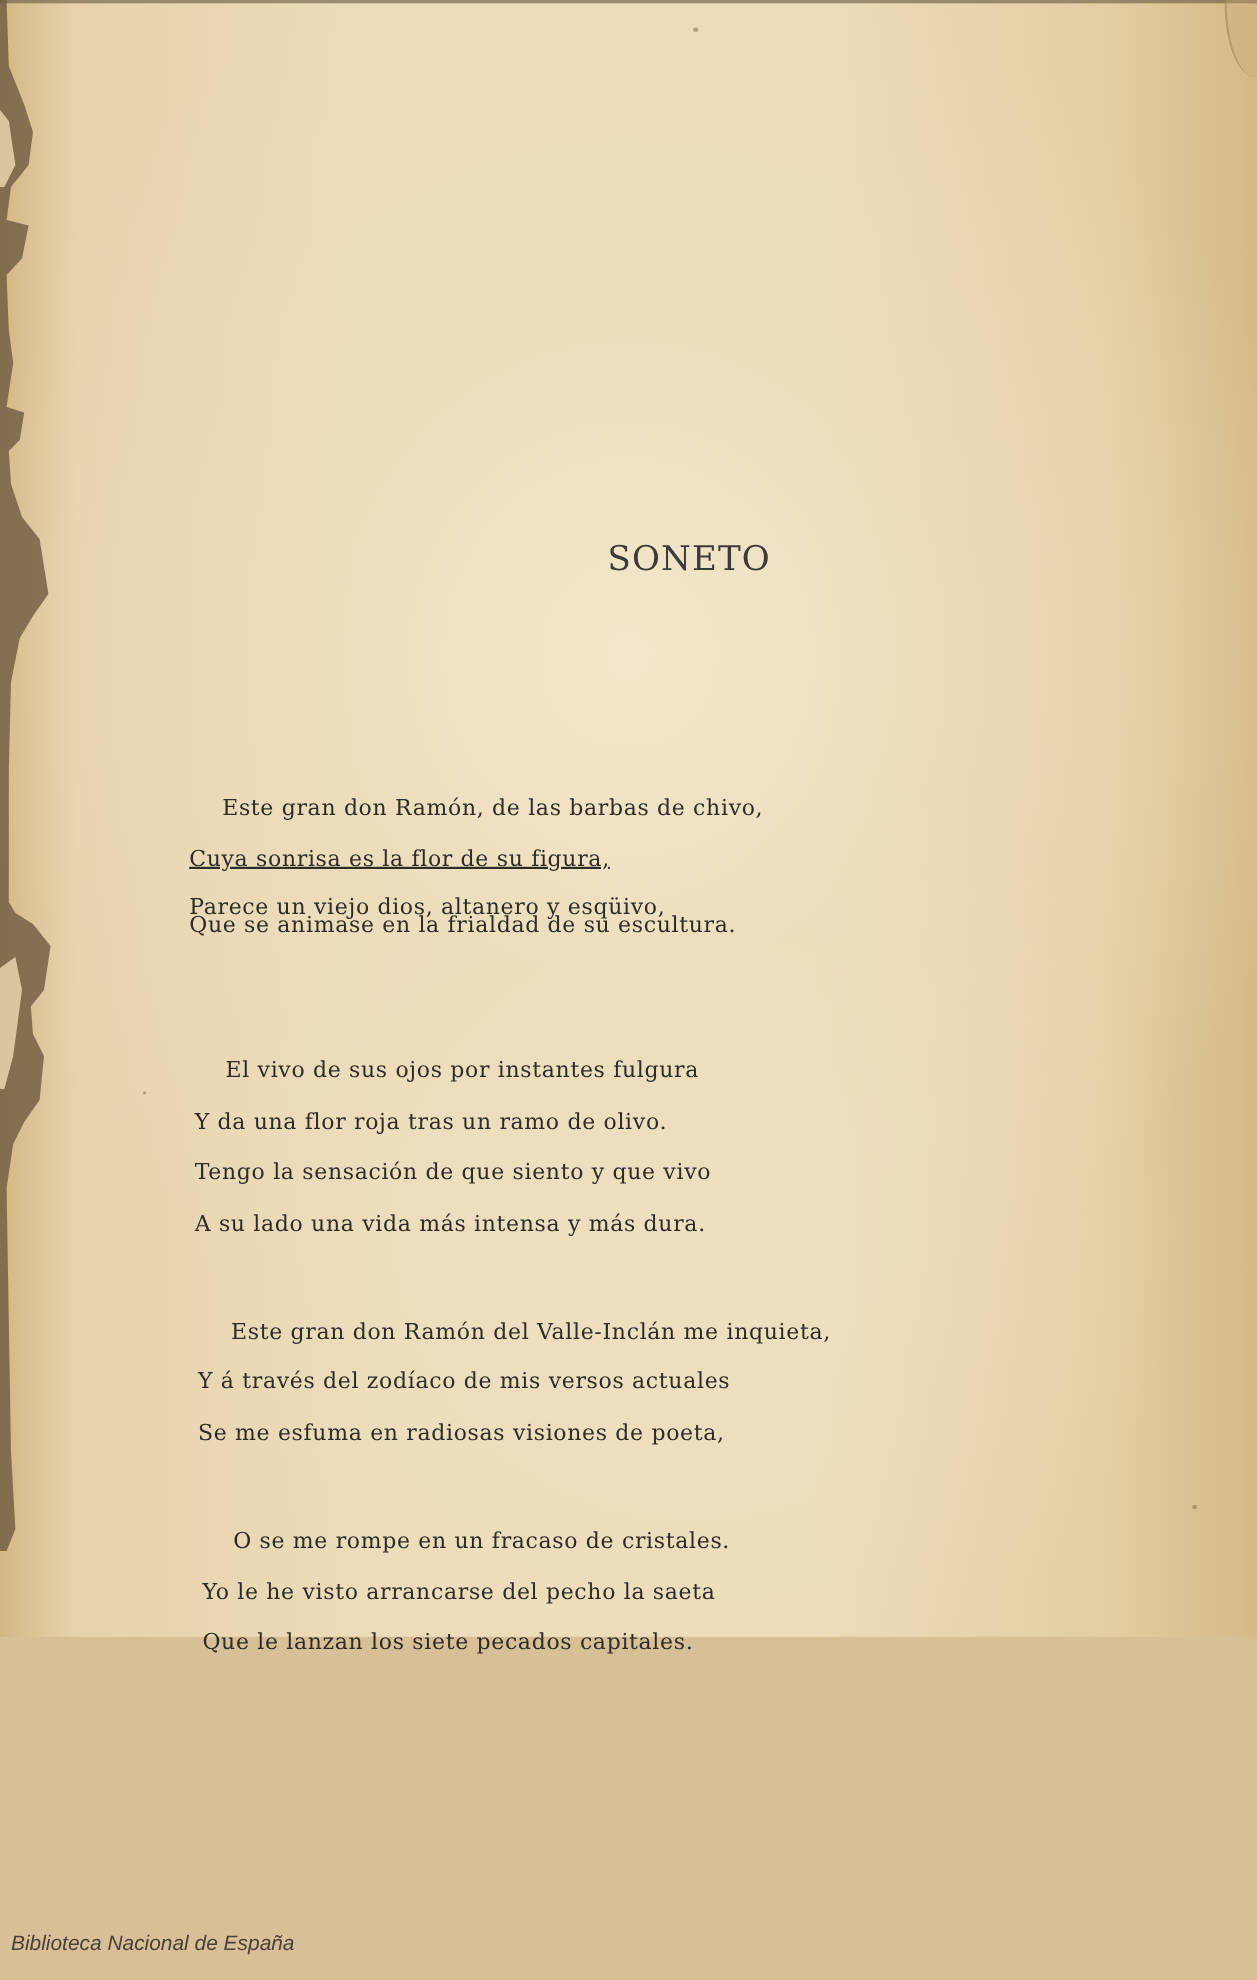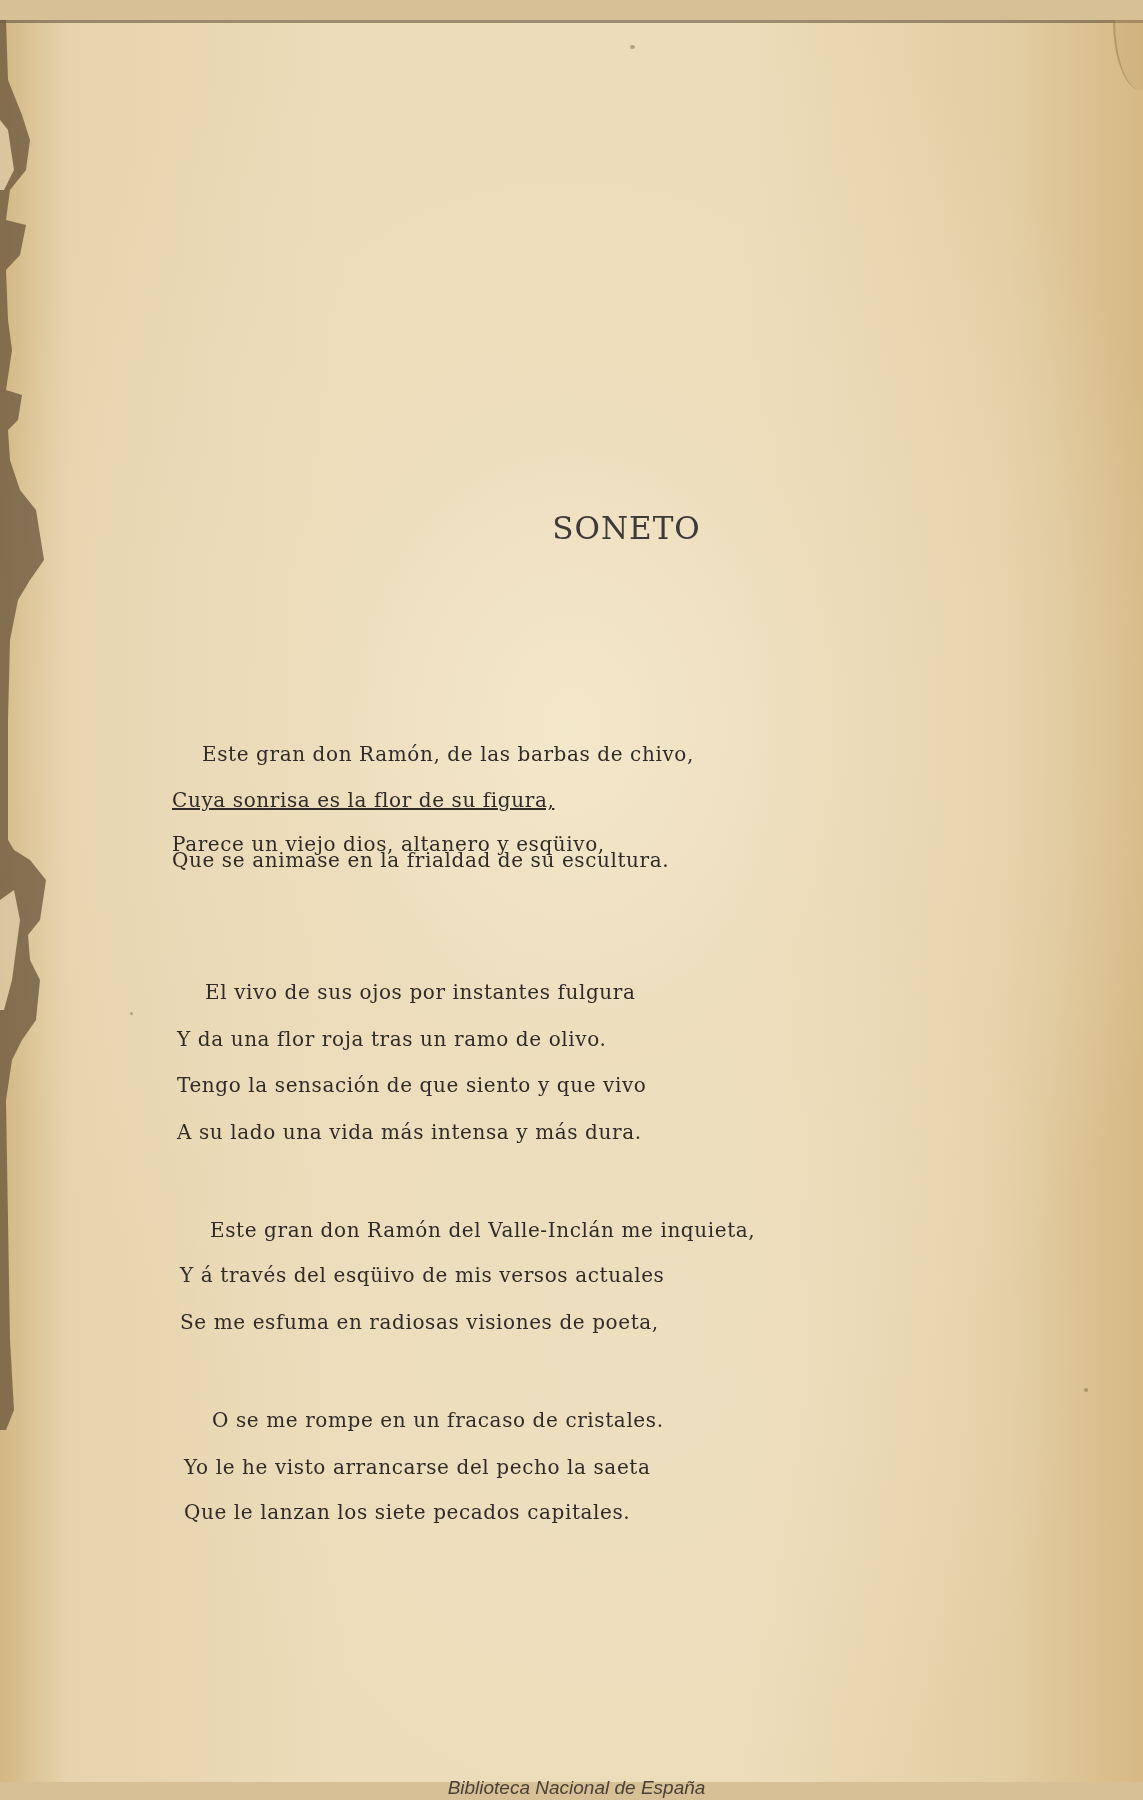--- a/index.html
+++ b/index.html
@@ -10,26 +10,25 @@
       width: 1143px;
       height: 1800px;
       position: relative;
       overflow: hidden;
       background: #d8c096;
     }
     .page {
       position: absolute;
       left: 0; top: 0;
       width: 1143px;
-      height: 1762px;
+      height: 1488px;
       background:
         radial-gradient(ellipse 55% 45% at 50% 40%, rgba(244,232,204,0.95) 0%, rgba(236,221,188,0.7) 45%, rgba(220,196,150,0) 100%),
         radial-gradient(ellipse 40% 30% at 55% 75%, rgba(238,224,194,0.8) 0%, rgba(225,205,164,0) 100%),
         linear-gradient(to right, #d3b783 0%, #e6d3ad 6%, #ecdcb9 30%, #ecdcb9 65%, #e3cea3 88%, #d6b985 100%);
-      margin-top: 20px;
     }
     .top-edge {
       position: absolute;
       left: 0; top: 0;
       width: 100%;
       height: 3px;
       background: #5a4a38;
       opacity: 0.55;
     }
     .right-corner {
@@ -73,21 +72,21 @@
       white-space: nowrap;
       font-family: "DejaVu Serif", serif;
       font-size: 20px;
       color: #2f2b29;
       letter-spacing: 0.6px;
     }
     .footer {
       position: absolute;
       left: 0; width: 100%;
       top: 1757px;
-      text-align: center;
+      text-align: left;
       padding-left: 10px;
       box-sizing: border-box;
       font-family: "Liberation Sans", sans-serif;
       font-style: italic;
       font-size: 19px;
       color: #4a4038;
     }
     .speck {
       position: absolute;
       border-radius: 50%;
@@ -121,21 +120,21 @@
 
   <div>
     <div class="line" style="left:205px;top:960px;">El vivo de sus ojos por instantes fulgura</div>
     <div class="line" style="left:177px;top:1007px;">Y da una flor roja tras un ramo de olivo.</div>
     <div class="line" style="left:177px;top:1053px;">Tengo la sensación de que siento y que vivo</div>
     <div class="line" style="left:177px;top:1100px;">A su lado una vida más intensa y más dura.</div>
   </div>
 
   <div>
     <div class="line" style="left:210px;top:1198px;">Este gran don Ramón del Valle-Inclán me inquieta,</div>
-    <div class="line" style="left:180px;top:1243px;">Y á través del esqüivo de mis versos actuales</div>
+    <div class="line" style="left:180px;top:1243px;">Y á través del zodíaco de mis versos actuales</div>
     <div class="line" style="left:180px;top:1290px;">Se me esfuma en radiosas visiones de poeta,</div>
   </div>
 
   <div>
     <div class="line" style="left:212px;top:1388px;">O se me rompe en un fracaso de cristales.</div>
     <div class="line" style="left:184px;top:1435px;">Yo le he visto arrancarse del pecho la saeta</div>
     <div class="line" style="left:184px;top:1480px;text-align:center;">Que le lanzan los siete pecados capitales.</div>
   </div>
 
   <div class="footer">Biblioteca Nacional de España</div>

